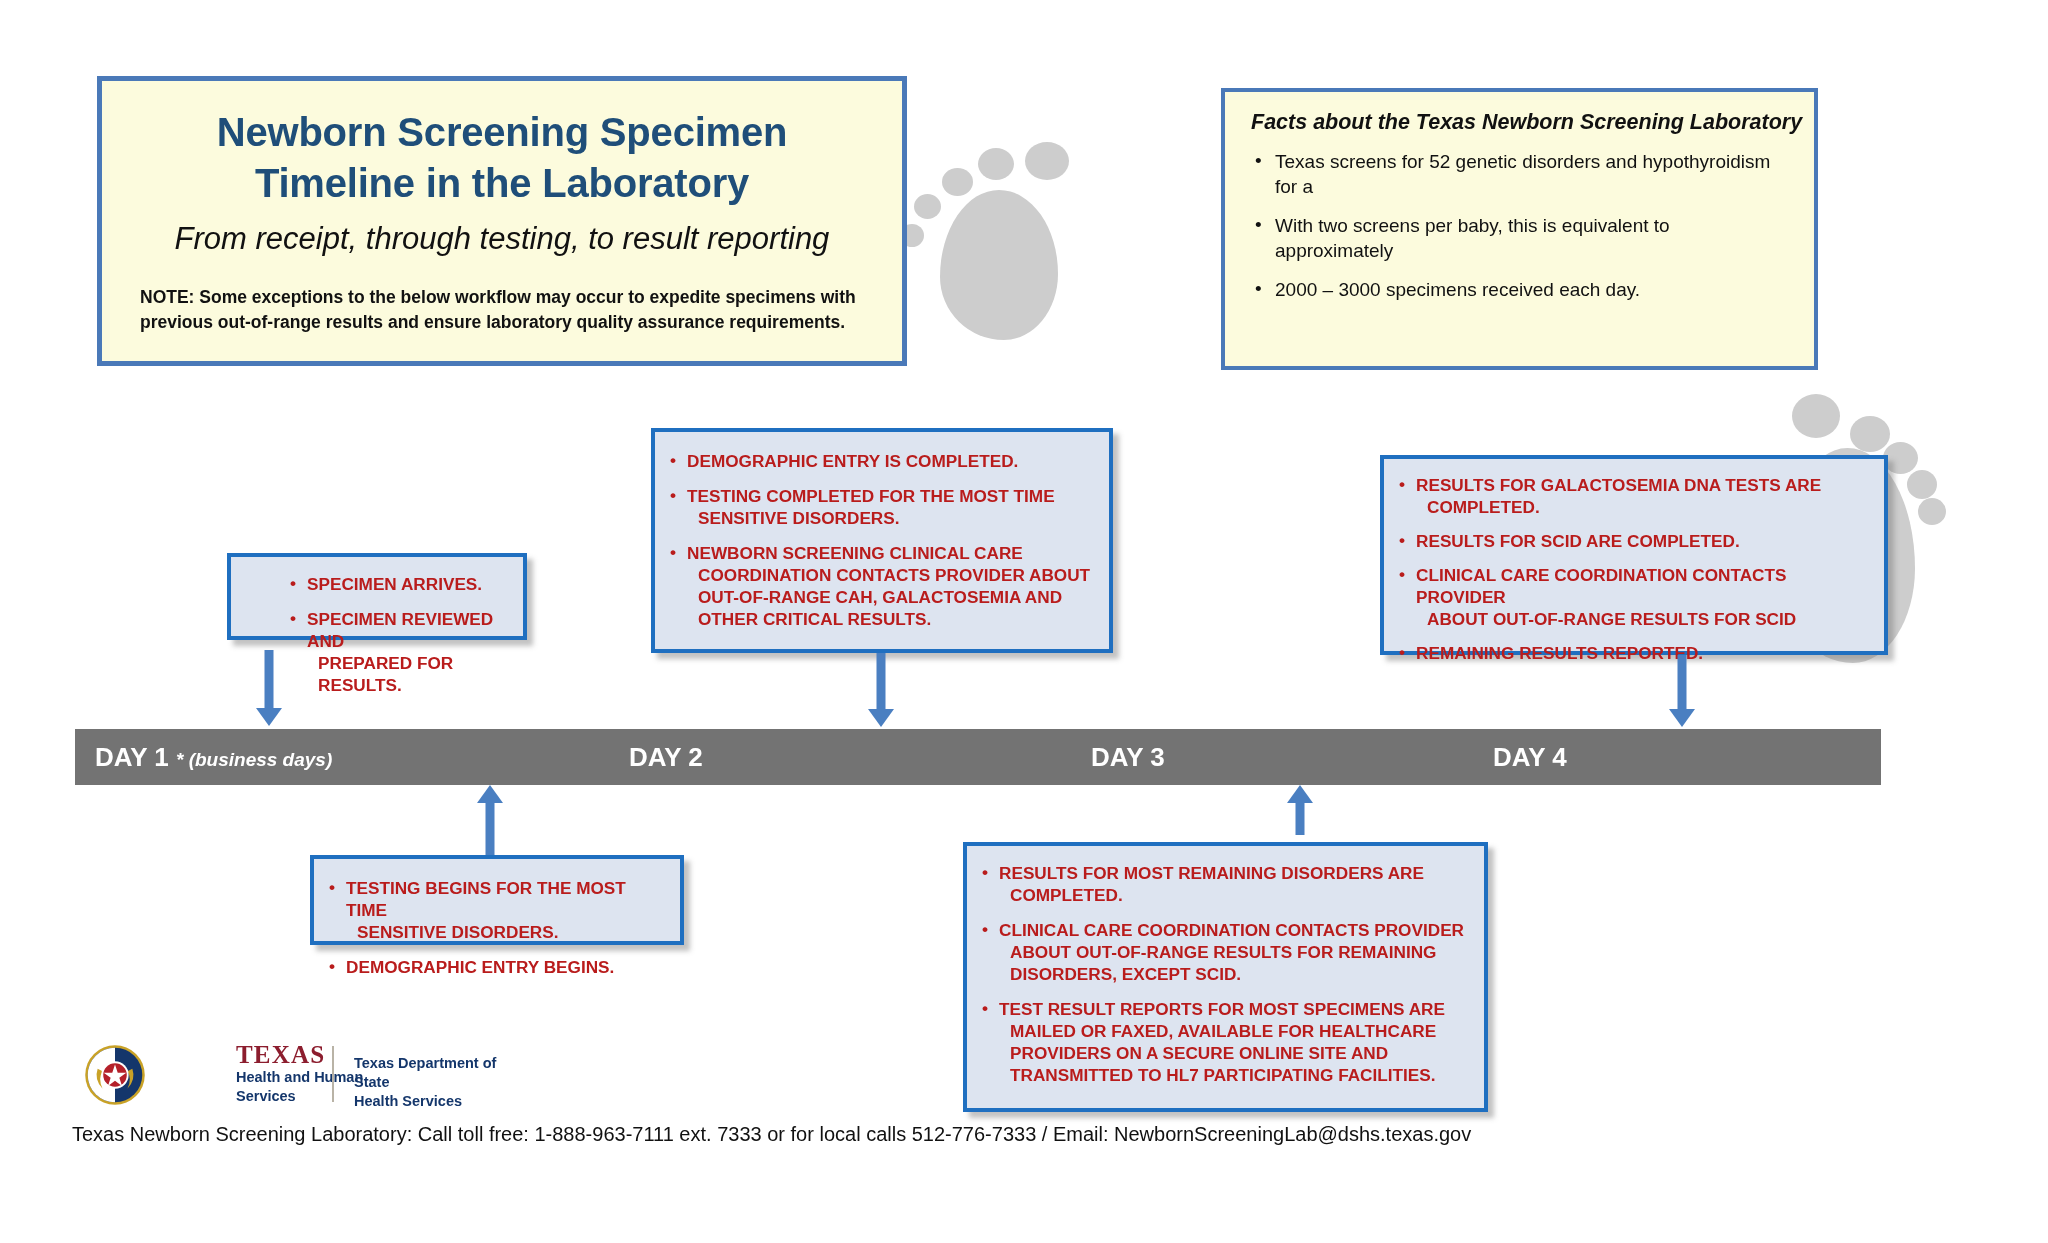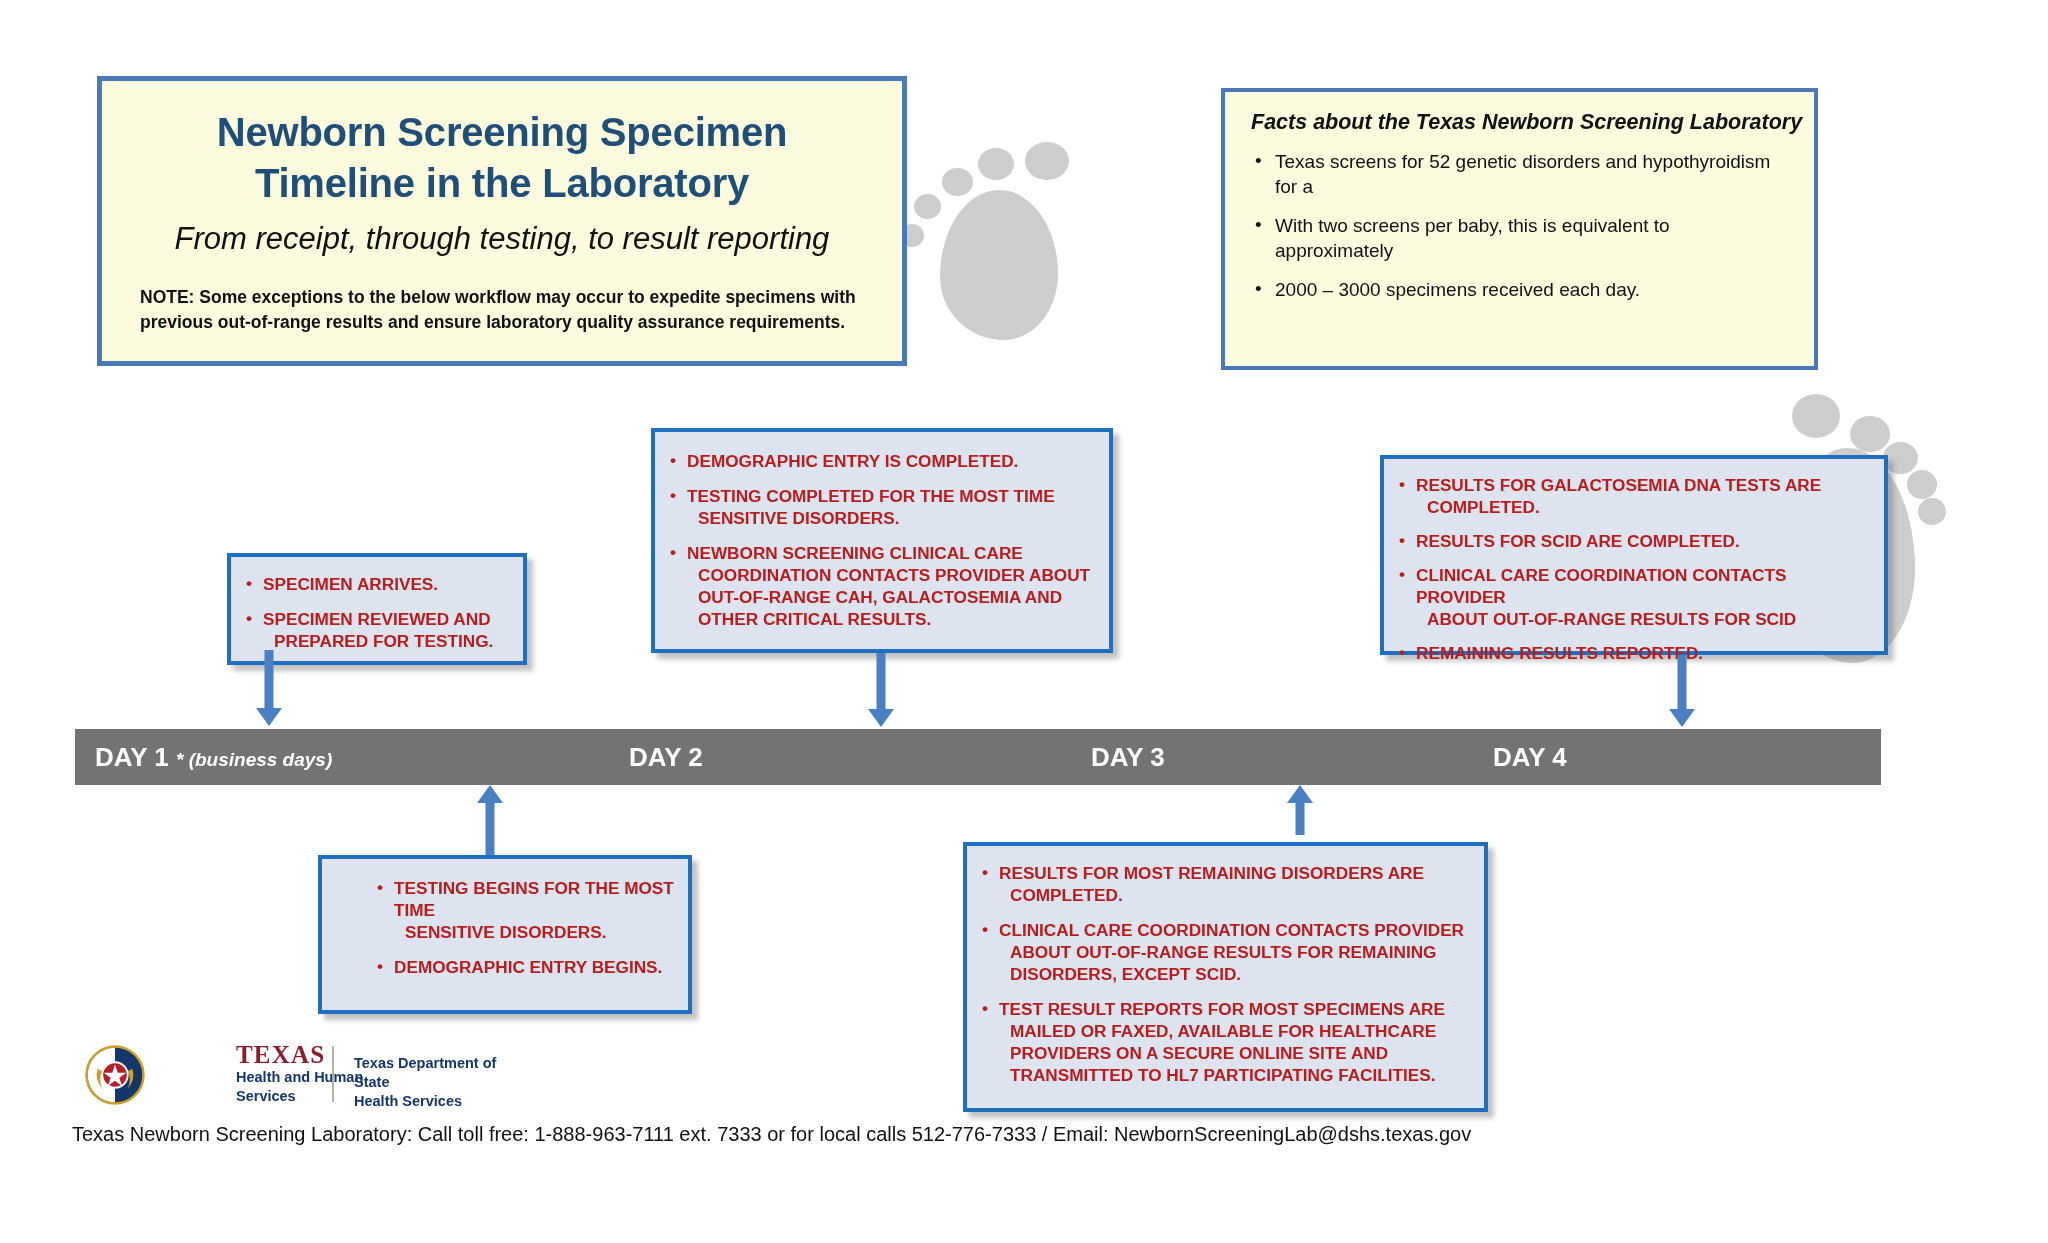--- a/index.html
+++ b/index.html
@@ -77,31 +77,31 @@
   }
   .box ul{list-style:none;margin:0;padding:0;}
   .box li{
     position:relative;color:#b91c1c;font-weight:bold;font-size:17.2px;
     line-height:1.28;padding-left:19px;margin-bottom:13px;
   }
   .box li:last-child{margin-bottom:0;}
   .box li::before{content:"\2022";position:absolute;left:2px;top:-1px;}
   .box li .cont{display:block;padding-left:11px;}
 
-  #box-day1{left:227px;top:553px;width:300px;height:112px;}
+  #box-day1{left:227px;top:553px;width:300px;height:87px;padding-left:44px;}
   #box-day1 ul{padding:16px 12px 0 13px;}
 
   #box-day2{left:651px;top:428px;width:462px;height:225px;}
   #box-day2 ul{padding:18px 12px 0 13px;}
 
   #box-day4{left:1380px;top:455px;width:508px;height:200px;}
   #box-day4 ul{padding:15px 10px 0 13px;}
   #box-day4 li{margin-bottom:12px;}
 
-  #box-day1b{left:318px;top:855px;width:374px;height:159px;padding-left:40px;}
+  #box-day1b{left:310px;top:855px;width:374px;height:90px;}
   #box-day1b ul{padding:18px 12px 0 13px;}
 
   #box-day3{left:963px;top:830px;width:525px;height:270px;margin-top:12px;}
   #box-day3 ul{padding:16px 12px 0 13px;}
 
   
   .arrow{position:absolute;}
   .arrow .shaft{position:absolute;left:50%;transform:translateX(-50%);background:#4a7fc1;width:9px;}
   .arrow .head{position:absolute;left:50%;transform:translateX(-50%);width:0;height:0;}
   .arrow.down .head{border-left:13px solid transparent;border-right:13px solid transparent;border-top:18px solid #4a7fc1;}
@@ -175,21 +175,21 @@
     </ul>
   </div>
 
   <div class="box" id="box-day1">
     <ul>
       <li>
         <span>SPECIMEN ARRIVES.</span>
       </li>
       <li>
         <span>SPECIMEN REVIEWED AND</span>
-        <span class="cont">PREPARED FOR TESTING.</span>
+        <span class="cont">PREPARED FOR RESULTS.</span>
       </li>
     </ul>
   </div>
   <div class="arrow down" style="left:254px;top:650px;width:30px;height:80px;">
     <div class="shaft" style="top:0;height:62px;"></div>
     <div class="head" style="top:58px;"></div>
   </div>
 
   <div class="box" id="box-day2">
     <ul>

